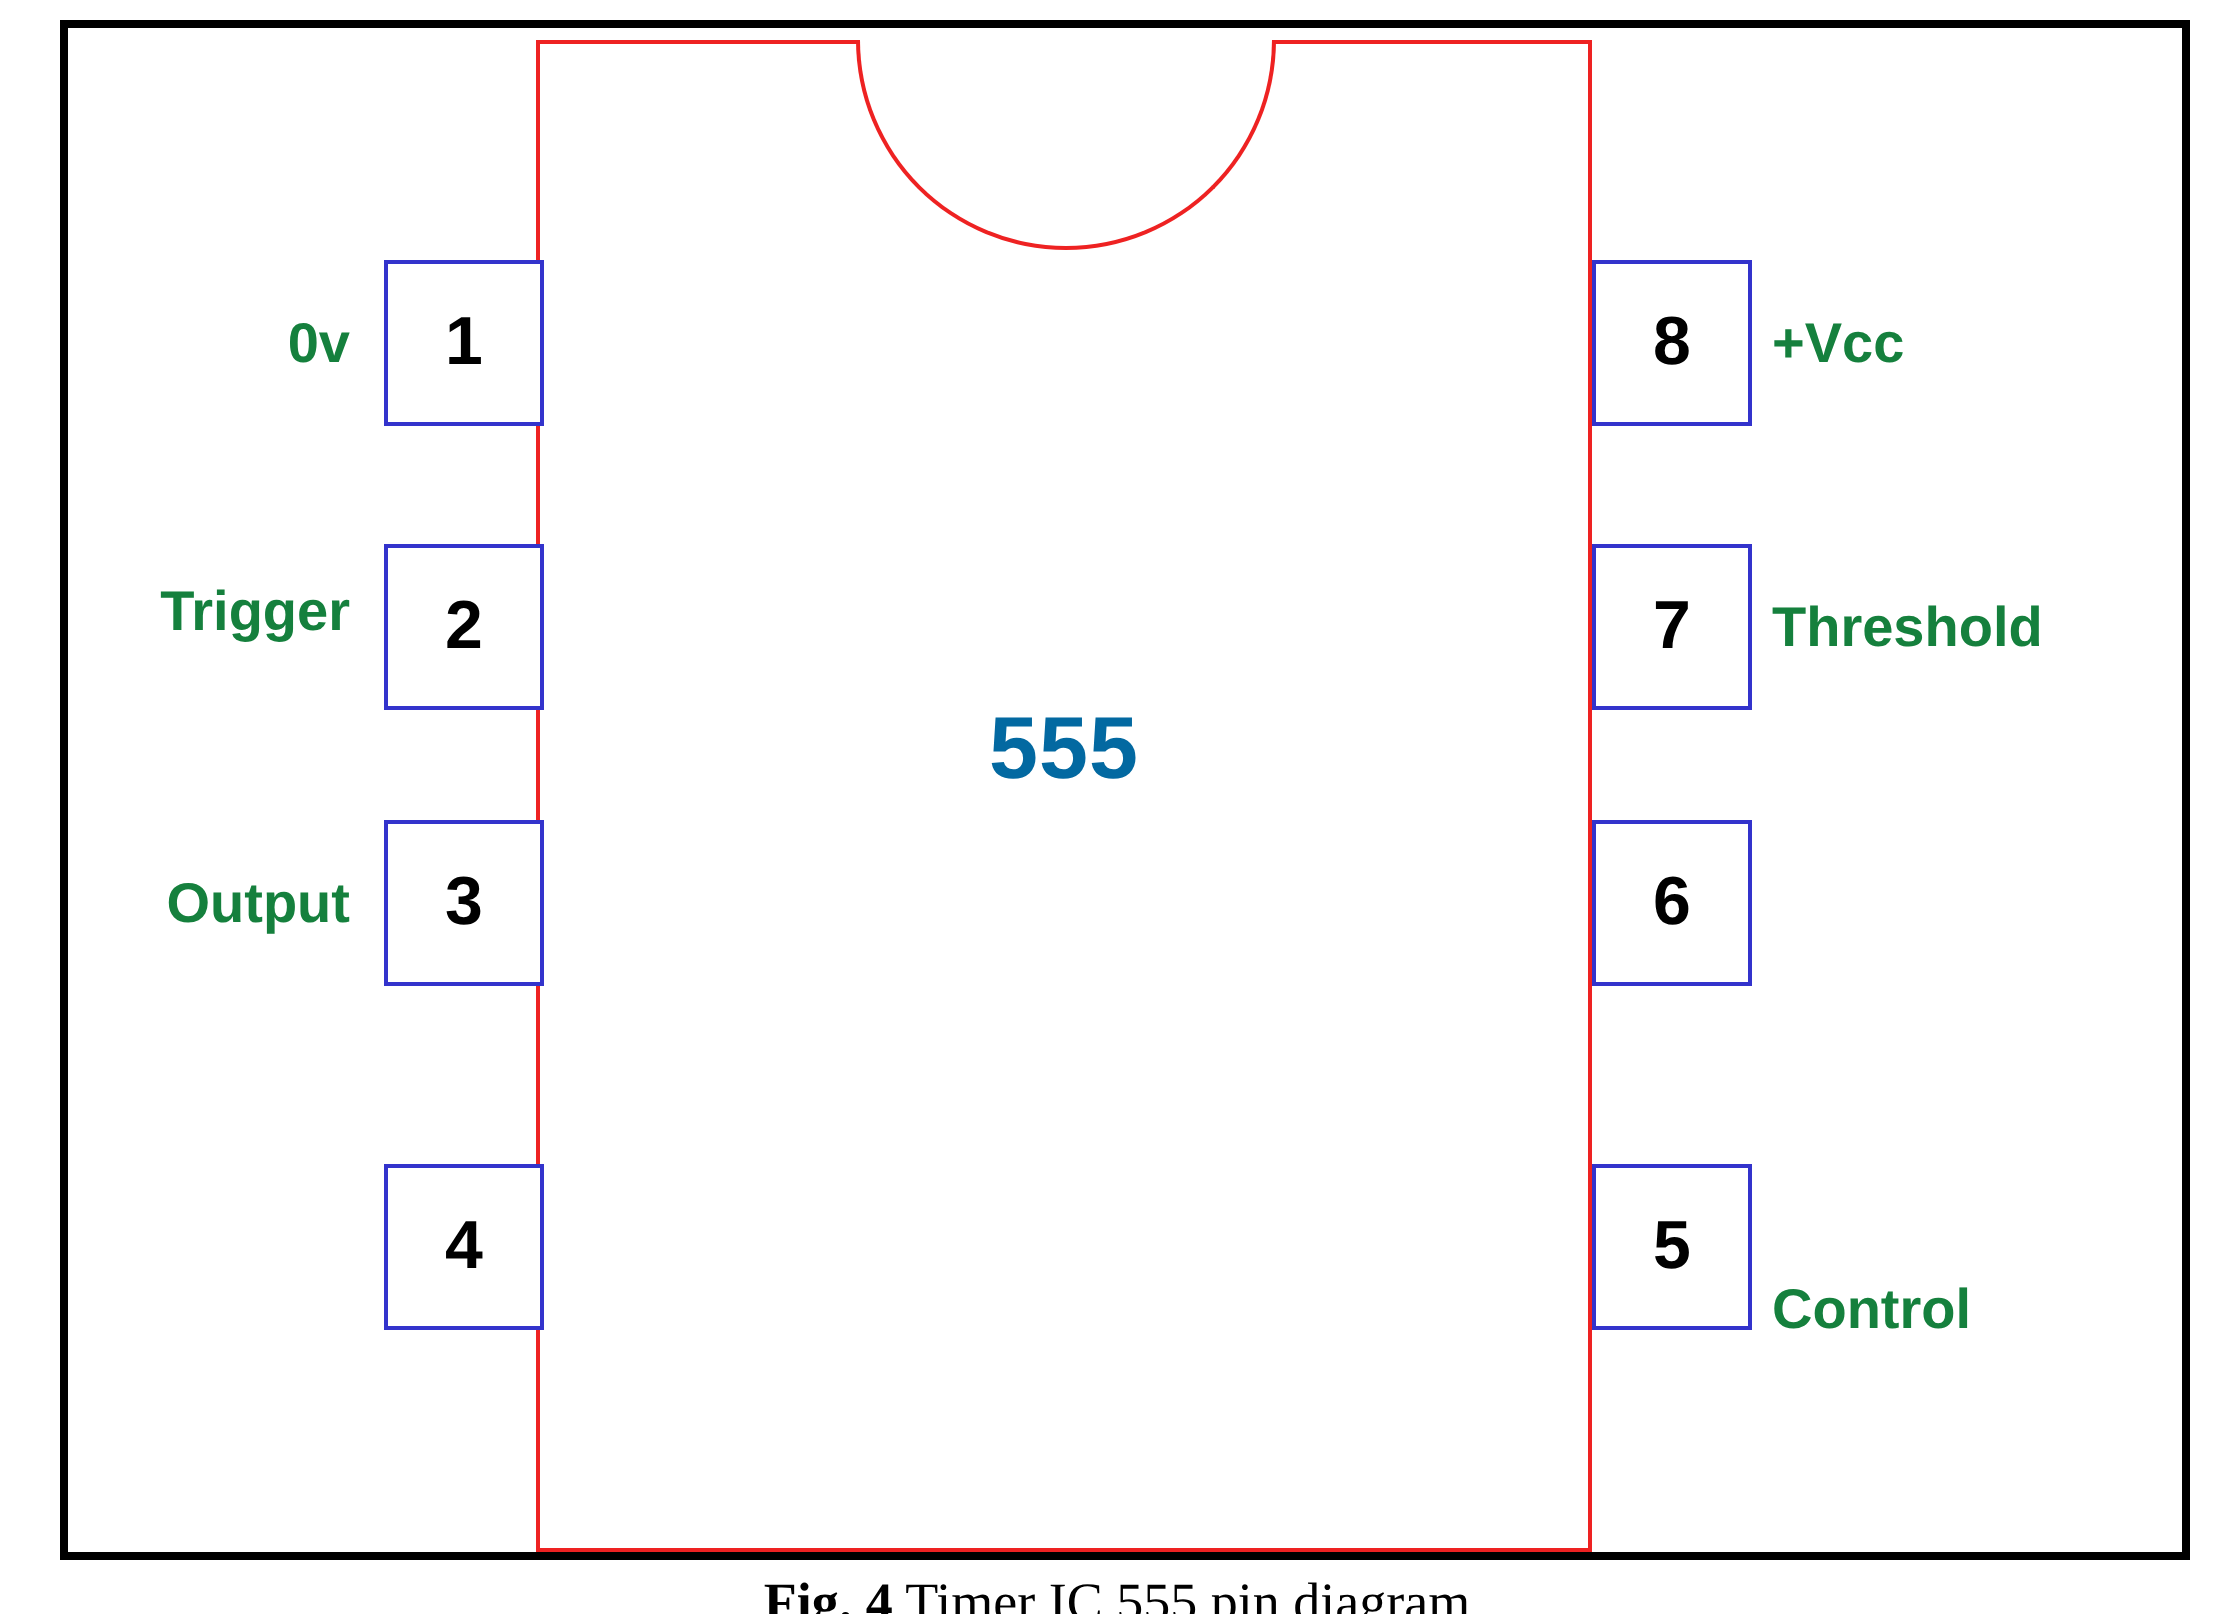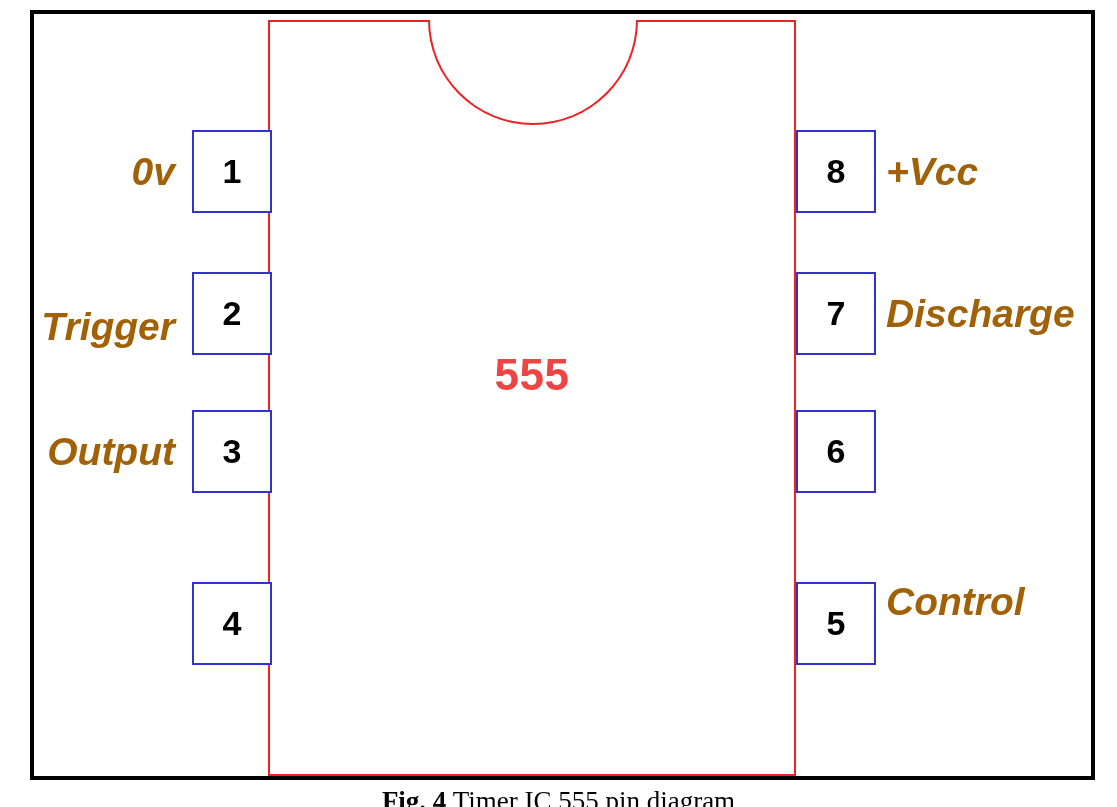--- a/index.html
+++ b/index.html
@@ -58,21 +58,21 @@
 
   
   #chip-label {
     position: absolute;
     left: 268px;
     top: 352px;
     width: 528px;
     text-align: center;
     font-size: 44px;
     font-weight: bold;
-    color: #ef4444;
+    color: #0369a1;
     line-height: 1.05;
     letter-spacing: 0.5px;
   }
   #chip-label .line {
     display: block;
   }
 
   
   .pin-box {
     position: absolute;
@@ -87,27 +87,26 @@
     display: flex;
     align-items: center;
     justify-content: center;
   }
   .pin-box.left  { left: 192px; }
   .pin-box.right { left: 796px; }
 
   
   .pin-label {
     position: absolute;
-    font-size: 39px;
+    font-size: 28px;
     font-weight: bold;
-    color: #a16207;
+    color: #15803d;
     white-space: nowrap;
     line-height: 83px;
     height: 83px;
-    font-style: italic;
   }
   .pin-label.left {
     right: 942px;      
     text-align: right;
   }
   .pin-label.right {
     left: 886px;
     text-align: right;
   }
 
@@ -138,35 +137,35 @@
   <div id="chip-notch"></div>
 
   <div id="chip-label">
     <span class="line">555</span>
   </div>
 
   <div class="pin-box left" style="top:130px;">1</div>
   <div class="pin-label left" style="top:130px;">0v</div>
 
   <div class="pin-box left" style="top:272px;">2</div>
-  <div class="pin-label left" style="top:285px;">Trigger</div>
+  <div class="pin-label left" style="top:264px;">Trigger</div>
 
   <div class="pin-box left" style="top:410px;">3</div>
   <div class="pin-label left" style="top:410px;margin-left:48px;">Output</div>
 
   <div class="pin-box left" style="top:582px;">4</div>
 
   <div class="pin-box right" style="top:130px;">8</div>
   <div class="pin-label right" style="top:130px;">+Vcc</div>
 
   <div class="pin-box right" style="top:272px;">7</div>
-  <div class="pin-label right" style="top:272px;">Discharge</div>
+  <div class="pin-label right" style="top:272px;">Threshold</div>
 
   <div class="pin-box right" style="top:410px;">6</div>
 
   <div class="pin-box right" style="top:582px;">5</div>
-  <div class="pin-label right" style="top:560px;">Control</div>
+  <div class="pin-label right" style="top:613px;">Control</div>
 
   <div id="caption">
     <span class="cap-strong">Fig. 4</span><span> Timer IC 555 pin diagram</span>
   </div>
 
 </div>
 
 </body></html>

